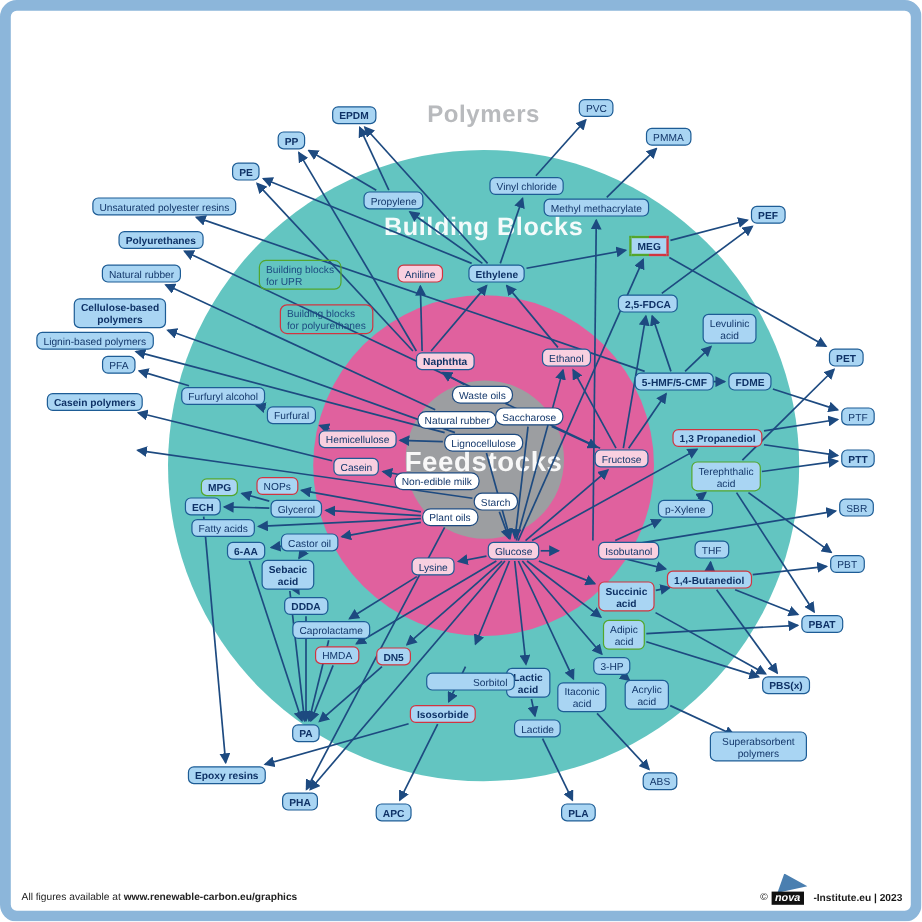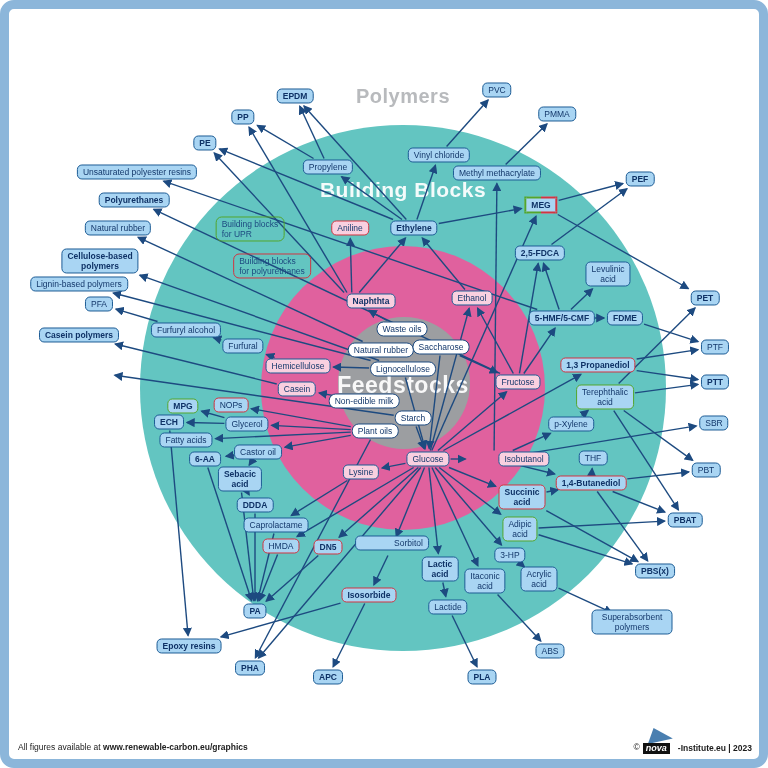--- a/index.html
+++ b/index.html
@@ -212,21 +212,21 @@
       <div class="node green-border" style="left: 520px; top: 529px;">Adipic
 acid</div>
       <div class="node " style="left: 510px; top: 555px;">3-HP</div>
       <div class="node " style="left: 539px; top: 579px;">Acrylic
 acid</div>
       <div class="node " style="left: 485px; top: 581px;">Itaconic
 acid</div>
       <div class="node bold" style="left: 440px; top: 569px;">Lactic
 acid</div>
       <div class="node " style="left: 448px; top: 607px;">Lactide</div>
-      <div class="node " style="left: 392px; top: 543px; padding-left: 38px;">Sorbitol</div>
+      <div class="node " style="left: 392px; top: 568px; padding-left: 38px;">Sorbitol</div>
       <div class="node bold red-border" style="left: 369px; top: 595px;">Isosorbide</div>
       <div class="node bold red-border" style="left: 328px; top: 547px;">DN5</div>
       <div class="node red-border" style="left: 281px; top: 546px;">HMDA</div>
       <div class="node " style="left: 276px; top: 525px;">Caprolactame</div>
       <div class="node bold" style="left: 255px; top: 505px;">DDDA</div>
       <div class="node bold" style="left: 240px; top: 479px;">Sebacic
 acid</div>
       <div class="node bold" style="left: 205px; top: 459px;">6-AA</div>
       <div class="node " style="left: 258px; top: 452px;">Castor oil</div>
       <div class="node " style="left: 186px; top: 440px;">Fatty acids</div>

